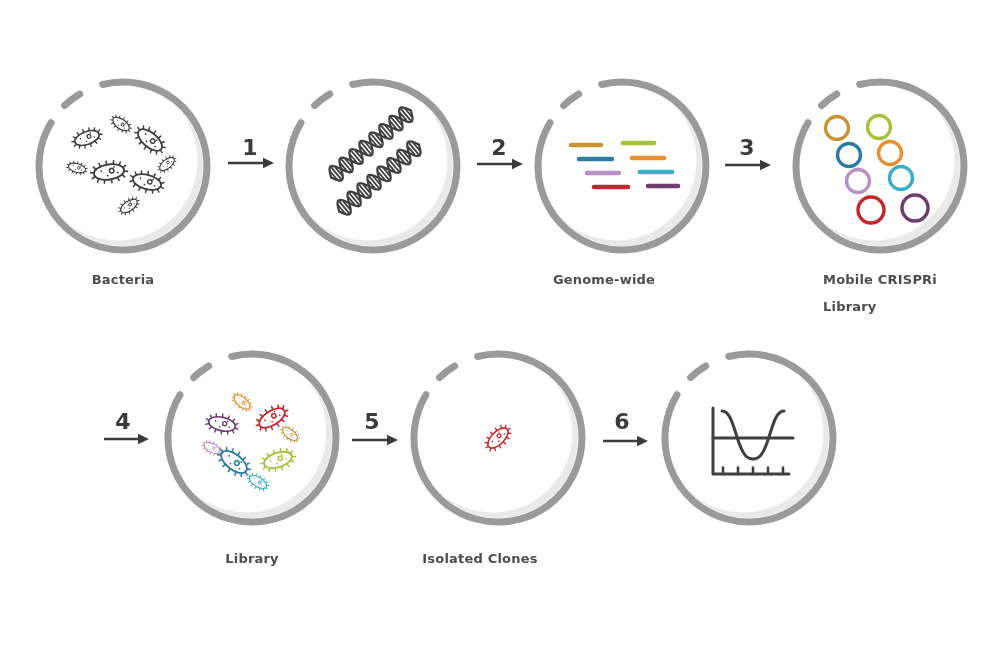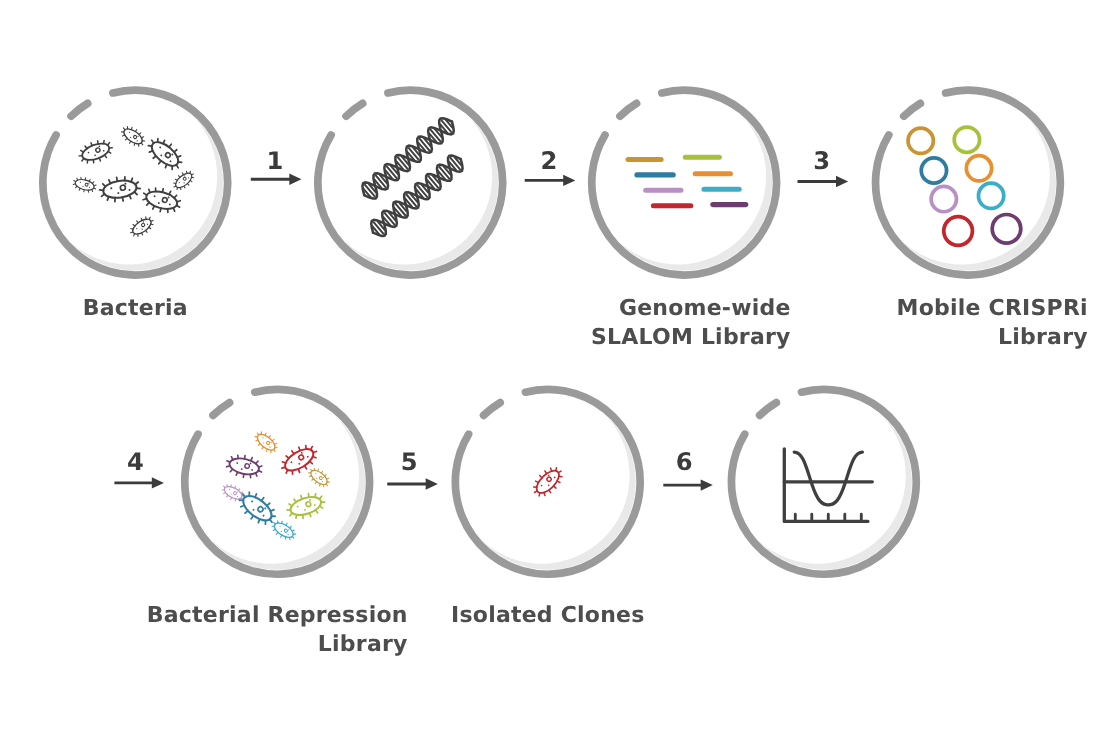--- a/index.html
+++ b/index.html
@@ -2,22 +2,22 @@
 <html><head>
 <meta charset="utf-8">
 <style>
   html,body{margin:0;padding:0;background:#fff;}
   .canvas{
     position:relative;width:1000px;height:667px;background:#ffffff;
     overflow:hidden;font-family:"DejaVu Sans","Liberation Sans",sans-serif;
   }
   #art{position:absolute;left:0;top:0;}
   .label{
-    position:absolute;transform:translateX(-50%);text-align:right;
-    font-size:20px;line-height:27px;font-weight:bold;color:#4d4d4d;
+    position:absolute;transform:translateX(-50%);text-align:left;
+    font-size:13px;line-height:27px;font-weight:bold;color:#4d4d4d;
     letter-spacing:.2px;white-space:nowrap;
   }
   .num{
     position:absolute;transform:translate(-50%,-50%);
     font-size:22px;font-weight:bold;color:#3b3b3b;
   }
 </style>
 </head>
 <body>
 
@@ -277,33 +277,31 @@
       </g>
       <g>
         <line x1="603" y1="441" x2="639" y2="441" stroke="#3b3b3b" stroke-width="2.6"></line>
         <polygon points="648,441 637,435.8 637,446.2" fill="#3b3b3b"></polygon>
       </g>
     </svg>
 
   <div class="label" style="left:123px;top:266px">
     <div>Bacteria</div>
   </div>
-  <div class="label" style="left:628px;top:266px">
+  <div class="label" style="left:604px;top:266px">
     <div>Genome-wide</div>
-    <div>SLALOM Library</div>
-  </div>
-  <div class="label" style="left:902px;top:266px">
+  </div>
+  <div class="label" style="left:880px;top:266px">
     <div>Mobile CRISPRi</div>
     <div>Library</div>
   </div>
   <div class="label" style="left:252px;top:545px">
-    <div>Bacterial Repression</div>
     <div>Library</div>
   </div>
-  <div class="label" style="left:498px;top:545px">
+  <div class="label" style="left:480px;top:545px">
     <div>Isolated Clones</div>
   </div>
 
   <span class="num" style="left:250px;top:147px">1</span>
   <span class="num" style="left:499px;top:147px">2</span>
   <span class="num" style="left:747px;top:147px">3</span>
   <span class="num" style="left:123px;top:421px">4</span>
   <span class="num" style="left:372px;top:421px">5</span>
   <span class="num" style="left:622px;top:421px">6</span>
 </div>

